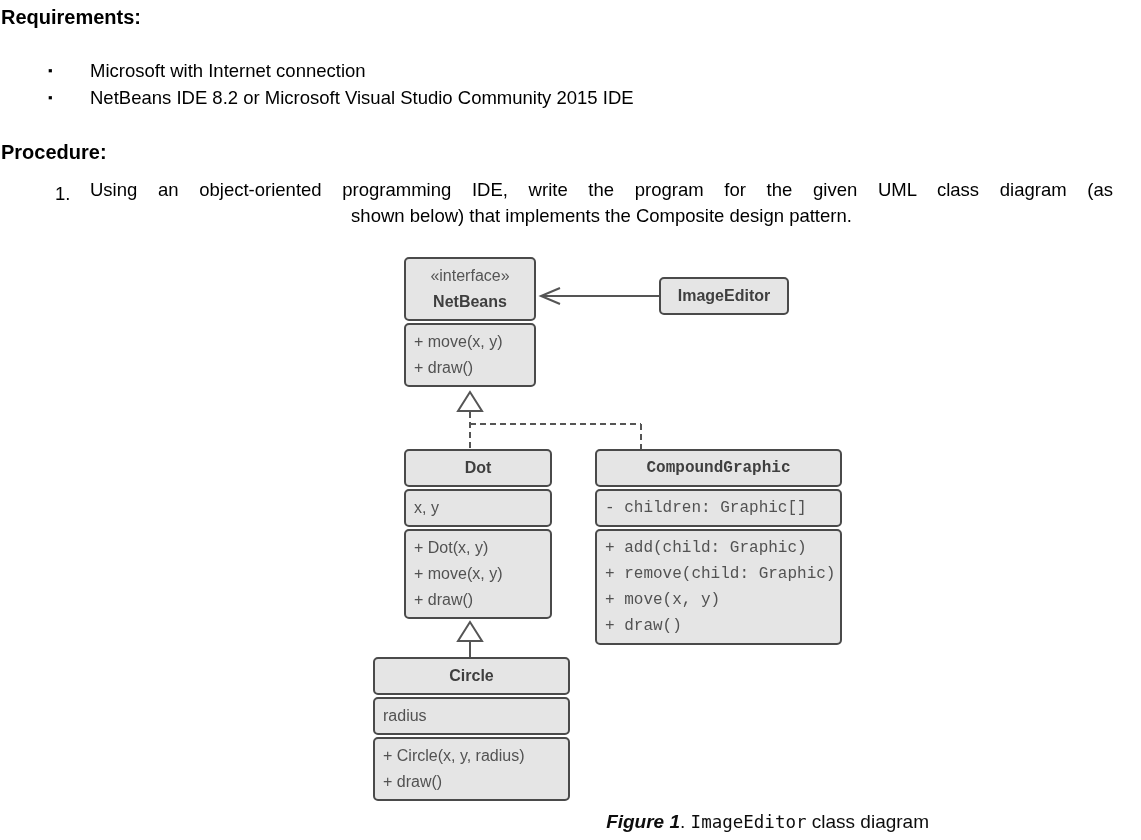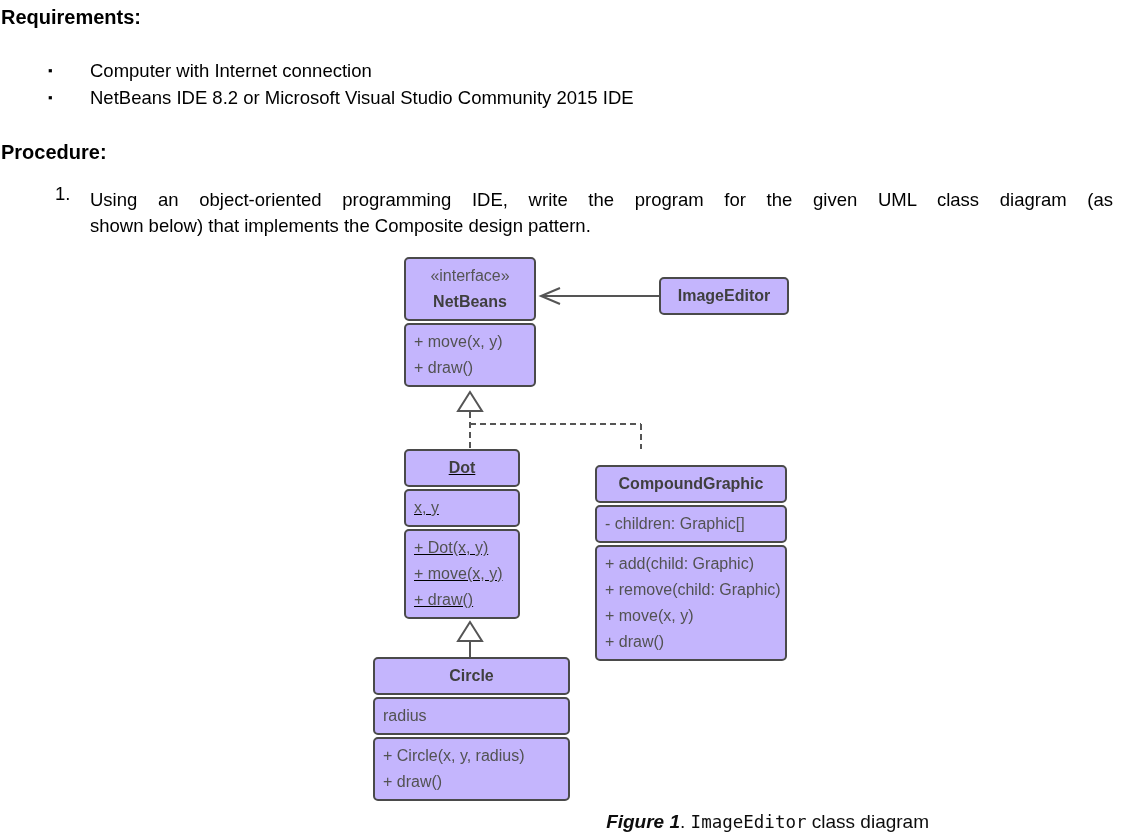--- a/index.html
+++ b/index.html
@@ -21,63 +21,63 @@
     position: relative; padding-left: 42px;
     font-size: 18.5px; line-height: 27px; color: #000;
     white-space: nowrap;
   }
   .bullet {
     position: absolute; left: 0; top: 0;
     font-size: 13px; line-height: 27px;
   }
 
   #step-number { left: 55px; top: 181px; font-size: 18.5px; line-height: 26px; }
-  #step-text   { left: 90px; top: 187px; width: 1023px; font-size: 18.5px; line-height: 26px; }
+  #step-text   { left: 90px; top: 177px; width: 1023px; font-size: 18.5px; line-height: 26px; }
   .step-line1 { text-align: justify; text-align-last: justify; }
-  .step-line2 { text-align: left; }
+  .step-line2 { text-align: center; }
 
   
   #connectors { left: 0; top: 0; width: 1141px; height: 840px; pointer-events: none; }
 
   .uml-box { position: absolute; display: flex; flex-direction: column; gap: 2px; }
   .uml-comp {
     box-sizing: border-box; width: 100%;
-    background: #c4b5fd; border: 2px solid #4a4a4a; border-radius: 5px;
+    background: #e5e5e5; border: 2px solid #4a4a4a; border-radius: 5px;
     font-size: 16px; line-height: 26px; color: #525252;
     padding: 4px 8px;
   }
   .uml-title { text-align: center; font-weight: bold; color: #3f3f3f; }
   .uml-stereotype { font-weight: normal; color: #555; }
   .uml-member { white-space: nowrap; }
 
   #box-graphic        { left: 404px; top: 257px; width: 132px; }
   #box-imageeditor    { left: 659px; top: 277px; width: 130px; }
-  #box-dot            { left: 404px; top: 449px; width: 116px; text-decoration: underline; }
-  #box-compound       { left: 595px; top: 465px; width: 192px; }
+  #box-dot            { left: 404px; top: 449px; width: 148px; }
+  #box-compound       { left: 595px; top: 449px; width: 247px; font-family: Liberation Mono, monospace; }
   #box-circle         { left: 373px; top: 657px; width: 197px; justify-content: center; }
 
   
   #caption {
     left: 329px; top: 811px; width: 600px; text-align: right;
     font-size: 19px; color: #0d0d0d; white-space: nowrap;
   }
   .cap-label { font-weight: bold; font-style: italic; }
   .cap-code  { font-family: "DejaVu Sans Mono", monospace; font-size: 17.5px; }
 </style>
 </head>
 <body>
 
 <div>
 
   <div class="abs doc-heading" id="req-heading">Requirements:</div>
 
   <div class="abs" id="req-list">
     <div class="req-item">
       <span class="bullet">▪</span>
-      <span>Computer with Internet connection</span>
+      <span>Microsoft with Internet connection</span>
     </div>
     <div class="req-item">
       <span class="bullet">▪</span>
       <span>NetBeans IDE 8.2 or Microsoft Visual Studio Community 2015 IDE</span>
     </div>
   </div>
 
   <div class="abs doc-heading" id="proc-heading">Procedure:</div>
 
   <div class="abs" id="step-number">1.</div>

